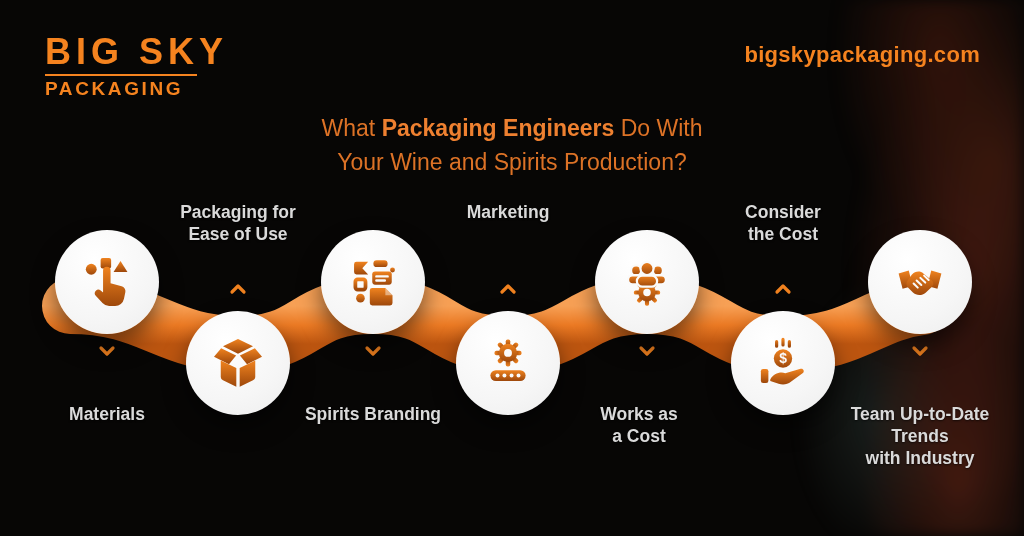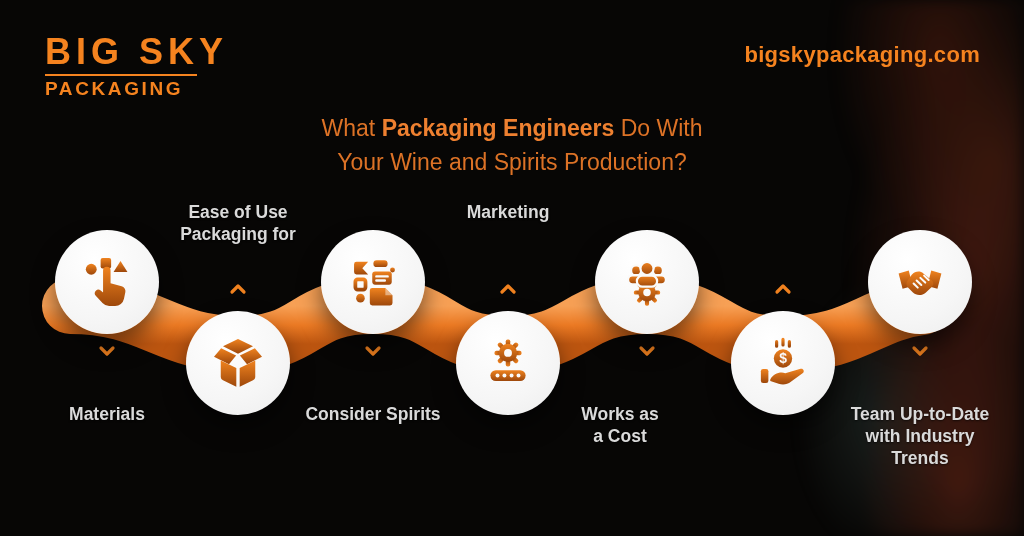--- a/index.html
+++ b/index.html
@@ -122,39 +122,39 @@
   <div class="circle" style="left:186px;top:311px">
     <svg viewBox="0 0 32 32" fill="url(#iconGrad)">
       <path d="M16 3.2 L24 7.1 16 11 8 7.1 Z"></path>
       <path d="M7 8.1 L15 12 11.2 16.6 3.2 12.7 Z"></path>
       <path d="M25 8.1 L17 12 20.8 16.6 28.8 12.7 Z"></path>
       <path d="M6.8 14.6 L15.1 18.6 V28.6 L8 25.2 A2 2 0 0 1 6.8 23.4 Z"></path>
       <path d="M25.2 14.6 L16.9 18.6 V28.6 L24 25.2 A2 2 0 0 0 25.2 23.4 Z"></path>
     </svg>
   </div>
   <div class="label" style="left:138px;top:201px">
-    <span>Ease of Use</span>
-      <span>Packaging for</span>
+    <span>Packaging for</span>
+      <span>Ease of Use</span>
   </div>
 
   <div class="circle" style="left:321px;top:230px">
     <svg viewBox="0 0 32 32" fill="url(#iconGrad)">
       <path d="M7.2 5.2 h6.2 l-3.1 3.4 3.1 3.4 H7.2 A1.3 1.3 0 0 1 5.9 10.7 V6.5 A1.3 1.3 0 0 1 7.2 5.2 Z"></path>
       <rect x="6.6" y="14.6" width="5.4" height="5.4" rx="1.2" fill="none" stroke="url(#iconGrad)" stroke-width="2"></rect>
       <circle cx="9.3" cy="24.6" r="2.3"></circle>
       <rect x="16.2" y="4.4" width="7.6" height="3.6" rx="1.8"></rect>
       <circle cx="26.4" cy="9.6" r="1.3"></circle>
       <rect x="15.6" y="10.4" width="10.4" height="7" rx="1.5"></rect>
       <path d="M17.8 13 h6 M17.8 15.2 h4.5" stroke="#FAFAFA" stroke-width="1.3" stroke-linecap="round" fill="none"></path>
       <path d="M15.6 19.2 h7 l3.8 3.8 v4.2 a1.3 1.3 0 0 1 -1.3 1.3 h-9.5 a1.3 1.3 0 0 1 -1.3 -1.3 v-6.7 a1.3 1.3 0 0 1 1.3 -1.3 Z"></path>
       <path d="M22.6 19.2 v3.8 h3.8 Z" fill="#FAFAFA" opacity=".45"></path>
     </svg>
   </div>
   <div class="label" style="left:273px;top:403px">
-    <span>Consider Spirits</span>
+    <span>Spirits Branding</span>
   </div>
 
   <div class="circle" style="left:456px;top:311px">
     <svg viewBox="0 0 32 32" fill="url(#iconGrad)">
       <g>
         <rect x="14.8" y="3.4" width="2.4" height="3.6" rx="1"></rect>
         <rect x="14.8" y="3.4" width="2.4" height="3.6" rx="1" transform="rotate(45 16 10.6)"></rect>
         <rect x="14.8" y="3.4" width="2.4" height="3.6" rx="1" transform="rotate(90 16 10.6)"></rect>
         <rect x="14.8" y="3.4" width="2.4" height="3.6" rx="1" transform="rotate(135 16 10.6)"></rect>
         <rect x="14.8" y="3.4" width="2.4" height="3.6" rx="1" transform="rotate(180 16 10.6)"></rect>
@@ -192,42 +192,46 @@
       <g stroke="#FAFAFA" stroke-width="1.2">
         <circle cx="10.2" cy="9.8" r="2.7"></circle>
           <rect x="5.9" y="12.4" width="8.6" height="4.8" rx="2.4"></rect>
         <circle cx="21.8" cy="9.8" r="2.7"></circle>
           <rect x="17.5" y="12.4" width="8.6" height="4.8" rx="2.4"></rect>
         <circle cx="16" cy="8.8" r="3.5"></circle>
           <rect x="10.6" y="12.6" width="10.8" height="5.9" rx="2.9"></rect>
       </g>
     </svg>
   </div>
-  <div class="label" style="left:520px;top:403px">
+  <div class="label" style="left:539px;top:403px">
     <span>Works as</span>
       <span>a Cost</span>
   </div>
 
   <div class="circle" style="left:731px;top:311px">
     <svg viewBox="0 0 32 32" fill="url(#iconGrad)">
       <path d="M12.6 4.6 v2.4 M16 3.4 v3 M19.4 4.6 v2.4" stroke="url(#iconGrad)" stroke-width="1.7" stroke-linecap="round" fill="none"></path>
       <circle cx="16" cy="13.6" r="4.9"></circle>
       <text x="16" y="16.2" text-anchor="middle" font-size="7.4" font-weight="bold" fill="#FAFAFA" font-family="Liberation Sans, sans-serif">$</text>
       <rect x="4.2" y="19.2" width="4" height="7.4" rx="1.2"></rect>
       <path d="M9.2 24.8 c1.6 -2.9 4.9 -4.3 8 -3.4 l8.2 -2.3 c1.35 -.38 2.3 1.35 1.2 2.25 l-6.4 4.7 c-1.9 1.4 -4.3 1.75 -6.5 1 l-4.5 -1.45 Z"></path>
     </svg>
   </div>
+  <div class="label" style="left:683px;top:201px">
+    <span>Consider</span>
+      <span>the Cost</span>
+  </div>
 
   <div class="circle" style="left:868px;top:230px">
     <svg viewBox="0 0 32 32" fill="url(#iconGrad)">
       <path d="M4.6 11.4 L10 9.9 12.1 18.1 6.7 19.6 Z"></path>
       <path d="M27.4 11.4 L22 9.9 19.9 18.1 25.3 19.6 Z"></path>
       <path d="M11.6 12.1 C13.4 10.2 16 9.9 17.8 11.4 L22.2 15 C23.3 15.9 23.4 17.5 22.4 18.5 L19 21.7 C17 23.5 14 23.4 12.1 21.5 L9.6 18.9 C8.5 17.8 8.5 16 9.6 14.9 Z"></path>
       <path d="M14.2 15.2 l2.5 2.4 M16.2 13.8 l2.6 2.5 M18.2 12.6 l2.4 2.3 M12.6 16.8 l2.2 2.2" stroke="#FAFAFA" stroke-width="1.1" stroke-linecap="round" fill="none"></path>
     </svg>
   </div>
   <div class="label" style="left:820px;top:403px">
     <span>Team Up-to-Date</span>
+      <span>Trends</span>
       <span>with Industry</span>
-      <span>Trends</span>
   </div>
 
 </div>
 
 </body></html>

